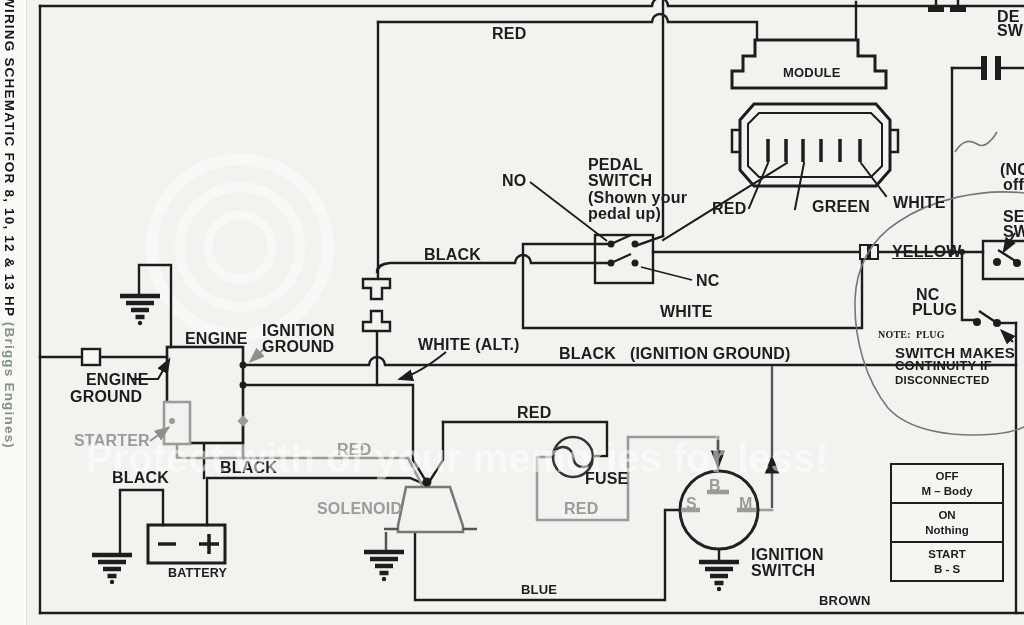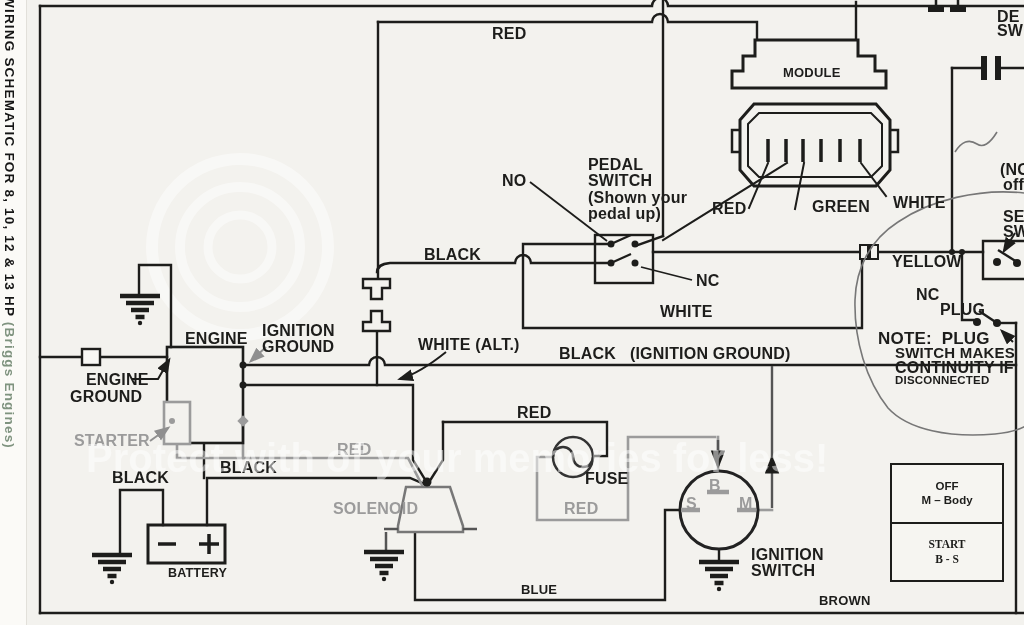--- a/index.html
+++ b/index.html
@@ -15,21 +15,21 @@
   .lbl{position:absolute;font-weight:bold;color:#1d1d1b;font-size:16px;line-height:1.15;
        white-space:pre;letter-spacing:.2px;}
   .gray{color:#9b9b9b;}
   svg{position:absolute;left:0;top:0;}
   
   #legend{position:absolute;left:890px;top:463px;width:110px;height:115px;
           border:2.5px solid #1d1d1b;background:#f6f5f1;display:flex;flex-direction:column;}
   #legend .row{flex:1;border-bottom:2.5px solid #1d1d1b;display:flex;flex-direction:column;
                align-items:center;justify-content:center;font-weight:bold;font-size:11.5px;
                line-height:1.25;color:#1d1d1b;}
-  #legend .row:last-child{border-bottom:none;font-family:Liberation Serif, serif;}
+  #legend .row:last-child{border-bottom:none;}
   
   .wm{position:absolute;pointer-events:none;font-weight:bold;color:rgba(255,255,255,0.55);}
   #wm-brand{left:333px;top:236px;font-size:56px;letter-spacing:1px;}
   #wm-tagline{left:86px;top:436px;font-size:40px;color:rgba(255,255,255,0.5);}
 </style>
 </head>
 <body>
 
 <div id="stage">
 
@@ -248,69 +248,73 @@
 
   <div class="lbl" style="left:588px;top:156px;">PEDAL</div>
   <div class="lbl" style="left:588px;top:172px;">SWITCH</div>
   <div class="lbl" style="left:588px;top:189px;">(Shown your</div>
   <div class="lbl" style="left:588px;top:205px;">pedal up)</div>
   <div class="lbl" style="left:502px;top:172px;">NO</div>
   <div class="lbl" style="left:696px;top:272px;">NC</div>
 
   <div class="lbl" style="left:424px;top:246px;">BLACK</div>
   <div class="lbl" style="left:660px;top:303px;">WHITE</div>
-  <div class="lbl" style="left:892px;top:253px;">YELLOW</div>
+  <div class="lbl" style="left:892px;top:243px;text-decoration:underline;">YELLOW</div>
   <div class="lbl" style="left:418px;top:336px;text-align:right;">WHITE (ALT.)</div>
   <div class="lbl" style="left:559px;top:345px;">BLACK   (IGNITION GROUND)</div>
 
   <div class="lbl" style="left:185px;top:330px;">ENGINE</div>
   <div class="lbl" style="left:86px;top:371px;">ENGINE</div>
   <div class="lbl" style="left:70px;top:388px;">GROUND</div>
   <div class="lbl" style="left:262px;top:322px;">IGNITION</div>
   <div class="lbl" style="left:262px;top:338px;">GROUND</div>
   <div class="lbl gray" style="left:74px;top:432px;">STARTER</div>
 
   <div class="lbl gray" style="left:337px;top:441px;">RED</div>
   <div class="lbl" style="left:517px;top:404px;">RED</div>
   <div class="lbl gray" style="left:564px;top:500px;">RED</div>
-  <div class="lbl gray" style="left:333px;top:500px;text-align:right;">SOLENOID</div>
+  <div class="lbl gray" style="left:317px;top:500px;text-align:right;">SOLENOID</div>
   <div class="lbl" style="left:585px;top:470px;">FUSE</div>
 
   <div class="lbl" style="left:112px;top:469px;">BLACK</div>
   <div class="lbl" style="left:220px;top:459px;">BLACK</div>
   <div class="lbl" style="left:157px;top:566px;font-size:12.5px;padding-left:11px;">BATTERY</div>
   <div class="lbl" style="left:521px;top:583px;font-size:13px;">BLUE</div>
   <div class="lbl" style="left:819px;top:594px;font-size:13px;">BROWN</div>
 
   <div class="lbl" style="left:751px;top:546px;">IGNITION</div>
   <div class="lbl" style="left:751px;top:562px;">SWITCH</div>
   <div class="lbl gray" style="left:709px;top:477px;">B</div>
   <div class="lbl gray" style="left:686px;top:495px;">S</div>
   <div class="lbl gray" style="left:739px;top:495px;">M</div>
 
   <div class="lbl" style="left:916px;top:286px;">NC</div>
-  <div class="lbl" style="left:940px;top:301px;">PLUG</div>
-  <div class="lbl" style="left:878px;top:329px;font-size:17px;">NOTE:  PLUG</div>
+  <div class="lbl" style="left:912px;top:301px;">PLUG</div>
+  <div class="lbl" style="left:878px;top:329px;font-size:10px;font-family:Liberation Serif, serif;">NOTE:  PLUG</div>
   <div class="lbl" style="left:895px;top:344px;font-size:15px;">SWITCH MAKES</div>
-  <div class="lbl" style="left:895px;top:359px;font-size:16px;">CONTINUITY IF</div>
+  <div class="lbl" style="left:895px;top:359px;font-size:13px;">CONTINUITY IF</div>
   <div class="lbl" style="left:895px;top:374px;font-size:11.5px;">DISCONNECTED</div>
 
   <div class="lbl" style="left:997px;top:8px;">DE</div>
   <div class="lbl" style="left:997px;top:22px;">SW</div>
   <div class="lbl" style="left:1000px;top:161px;">(NO</div>
   <div class="lbl" style="left:1003px;top:176px;">off</div>
   <div class="lbl" style="left:1003px;top:208px;">SEA</div>
   <div class="lbl" style="left:1003px;top:223px;">SWI</div>
 
   <div id="legend">
     <div class="row">
       <span>OFF</span>
       <span>M – Body</span>
     </div>
     <div class="row">
+      <span>ON</span>
+      <span>Nothing</span>
+    </div>
+    <div class="row">
       <span>START</span>
       <span>B - S</span>
     </div>
   </div>
 
   <div id="edge-strip"></div>
   <div id="side-title"><span>WIRING SCHEMATIC FOR 8, 10, 12 &amp; 13 HP </span><span class="paren">(Briggs Engines)</span></div>
 
   <div class="wm" id="wm-tagline">Protect with of your memories for less!</div>
 </div>

